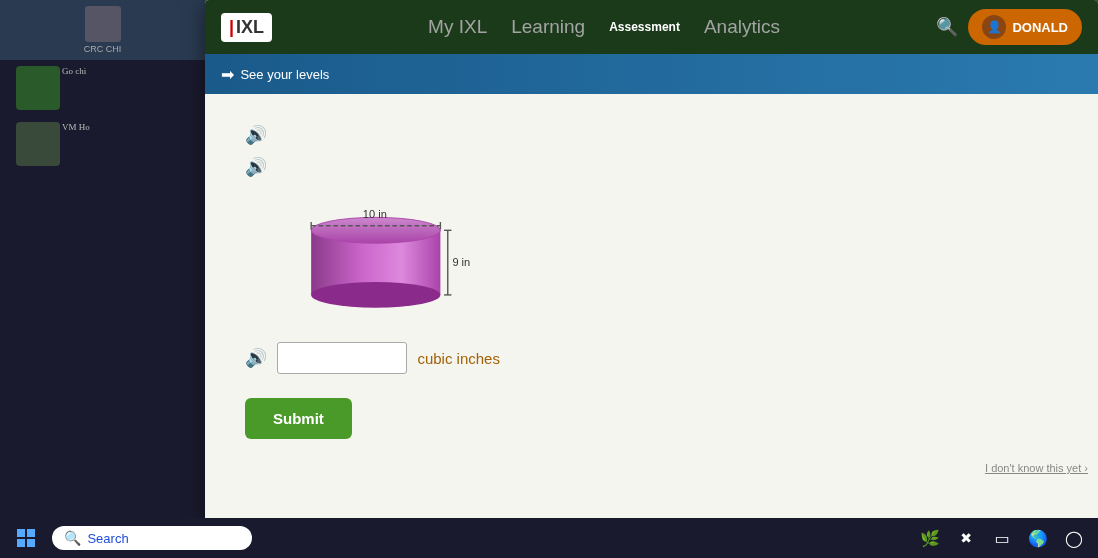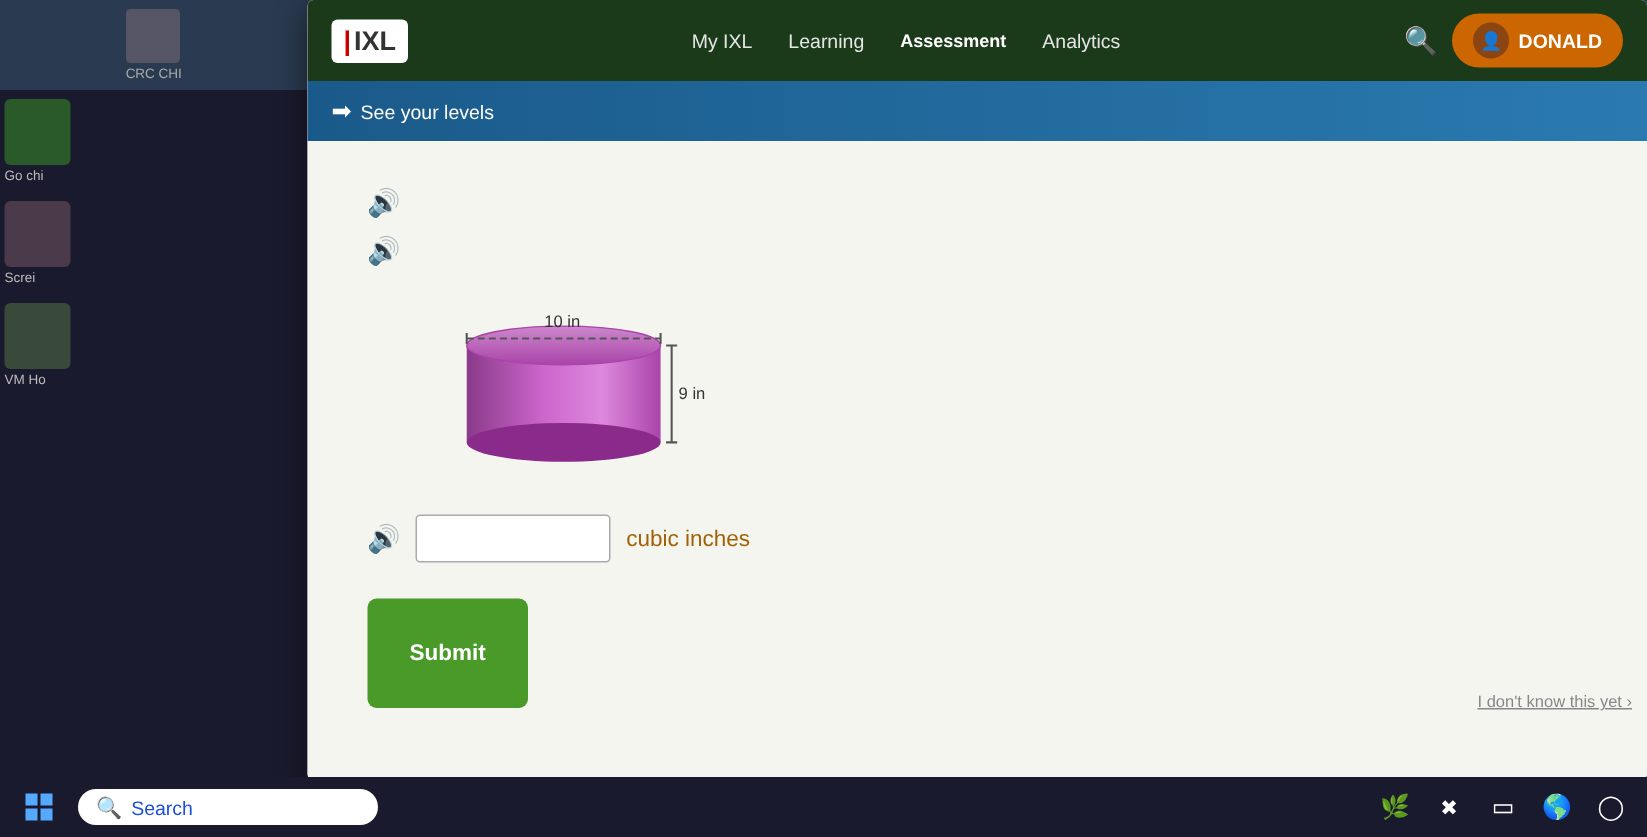--- a/index.html
+++ b/index.html
@@ -142,22 +142,22 @@
 
     .nav-items {
       display: flex;
       align-items: center;
       gap: 24px;
       flex: 1;
       justify-content: center;
     }
 
     .nav-item {
-      color: #e5e5e5;
-      font-size: 13px;
+      color: #a3a3a3;
+      font-size: 19px;
       cursor: pointer;
       text-decoration: none;
     }
 
     .nav-item.active {
       color: white;
       font-weight: bold;
       font-size: 12px;
     }
 
@@ -276,21 +276,21 @@
       font-size: 15px;
       color: #a16207;
     }
 
     
     .submit-btn {
       background: #4a9a2a;
       color: white;
       border: none;
       border-radius: 6px;
-      padding: 28px 28px;
+      padding: 12px 28px;
       font-size: 15px;
       font-weight: bold;
       cursor: pointer;
       display: block;
     }
 
     
     .dont-know {
       position: absolute;
       bottom: 46px;
@@ -308,26 +308,26 @@
       background: #2a3a50;
       display: flex;
       align-items: center;
       justify-content: center;
       color: #aaa;
       font-size: 10px;
     }
 
     .lts-item {
       width: 100%;
-      padding: 6px 3px;
-      display: flex;
-      flex-direction: column;
+      padding: 6px 16px;
+      display: flex;
       align-items: flex-start;
       gap: 2px;
       cursor: pointer;
+      font-family: Liberation Serif, serif;
     }
 
     .lts-icon-box {
       width: 44px;
       height: 44px;
       background: #445;
       border-radius: 4px;
     }
 
     .lts-label {
@@ -342,34 +342,30 @@
       fill: #333;
     }
   </style>
 </head>
 <body>
 
 <div class="desktop">
 
   <div class="left-taskbar">
     <div class="lts-top">
-      <div style="display:flex;flex-direction:column;align-items:flex-start">
+      <div style="display:flex;flex-direction:column;align-items:flex-end">
         <div style="width:36px;height:36px;background:#556;border-radius:3px;"></div>
         <span style="font-size:9px;color:#aaa;margin-top:2px">CRC
 CHI</span>
       </div>
     </div>
     <div class="lts-item">
       <div class="lts-icon-box" style="background:#2a5a2a;"></div>
       <span class="lts-label">Go
 chi</span>
-    </div>
-    <div class="lts-item">
-      <div class="lts-icon-box" style="background:#4a3a4a;"></div>
-      <span class="lts-label">Screi</span>
     </div>
     <div class="lts-item">
       <div class="lts-icon-box" style="background:#3a4a3a;"></div>
       <span class="lts-label">VM
 Ho</span>
     </div>
   </div>
 
   <div class="browser-window">
 

